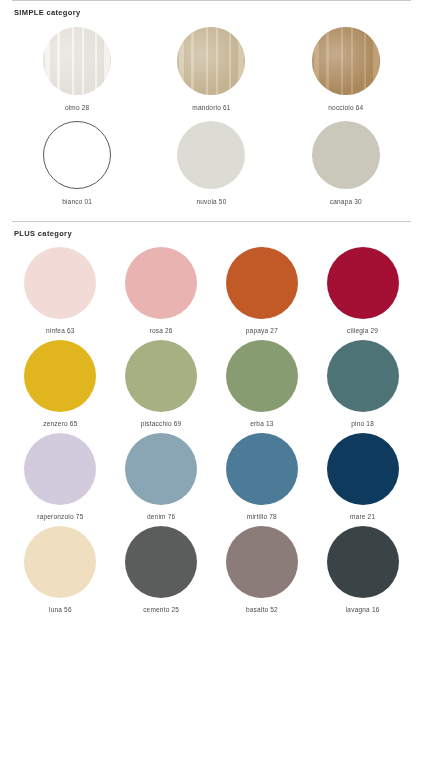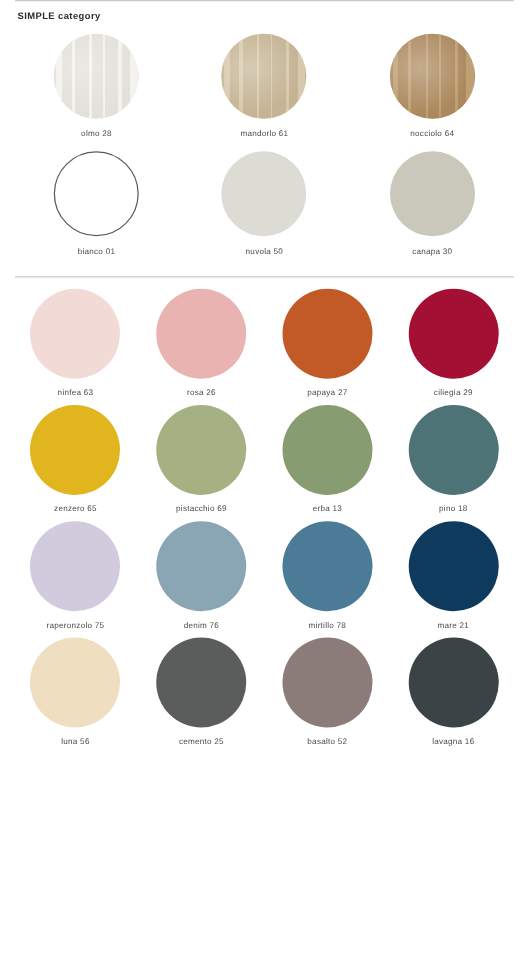--- a/index.html
+++ b/index.html
@@ -134,20 +134,21 @@
           <div class="disc" style="background: rgb(201, 200, 187);"></div>
           <div class="label">canapa 30</div>
         </div>
       </div>
   </div>
 
   <div class="spacer-sm"></div>
 
   <div class="section">
     <div class="section-rule"></div>
+    <div class="section-title">PLUS category</div>
     <div class="grid grid-4" id="grid-plus">
         <div class="swatch-cell">
           <div class="disc" style="background: rgb(242, 218, 214);"></div>
           <div class="label">ninfea 63</div>
         </div>
         <div class="swatch-cell">
           <div class="disc" style="background: rgb(232, 179, 176);"></div>
           <div class="label">rosa 26</div>
         </div>
         <div class="swatch-cell">

